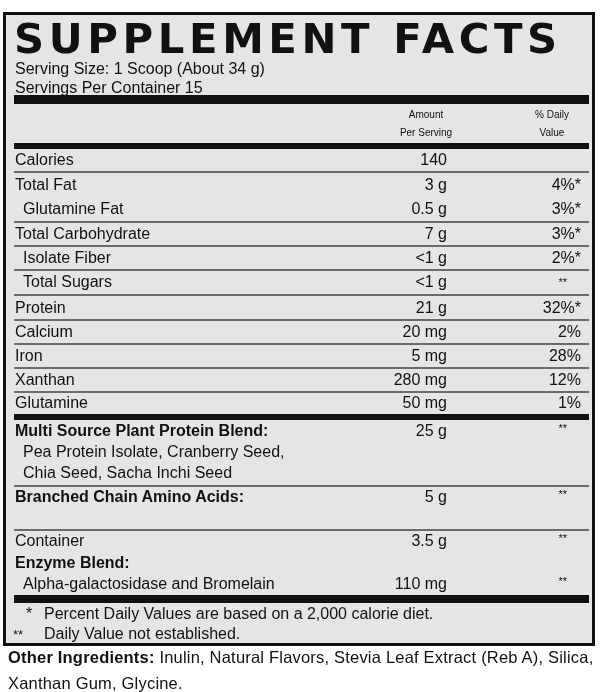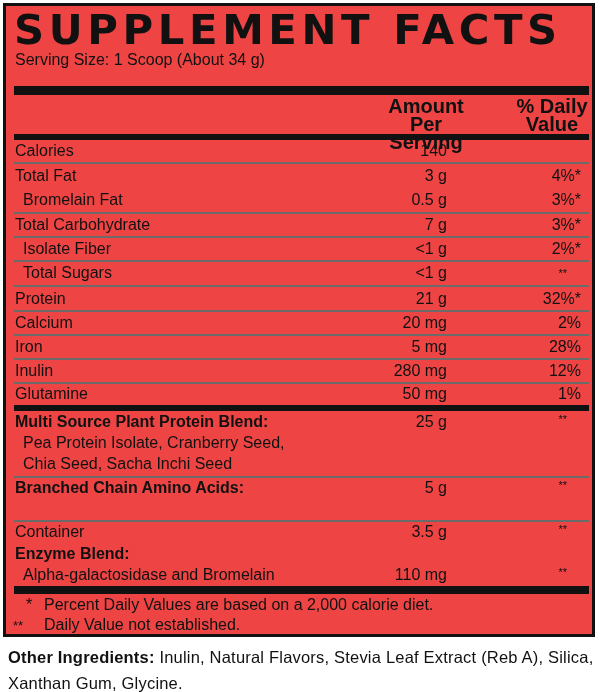--- a/index.html
+++ b/index.html
@@ -1,45 +1,46 @@
 <!DOCTYPE html>
 <html><head>
 <meta charset="utf-8">
 <style>
   html, body { margin:0; padding:0; background:#ffffff; }
   body { width:600px; height:692px; position:relative; overflow:hidden;
          font-family:"Liberation Sans", "DejaVu Sans", sans-serif; color:#111; }
-  .panel { position:absolute; left:3px; top:3px; width:586px; height:628px;
-           border:3px solid #111; background:#ef4444; }
+  .panel { position:absolute; left:3px; top:12px; width:586px; height:628px;
+           border:3px solid #111; background:#e5e5e5; }
   .title { position:absolute; left:8px; top:1px; font-family:"DejaVu Sans", sans-serif;
            font-weight:900; font-size:41px; letter-spacing:4.5px; line-height:46px;
            transform:scaleX(1.02); transform-origin:left; white-space:nowrap; }
   .serving { position:absolute; left:9px; font-size:16px; line-height:19px; white-space:nowrap; }
   .bar { position:absolute; left:8px; right:3px; background:#111; }
-  .hdr { position:absolute; font-weight:bold; font-size:20px; line-height:18px; text-align:center; }
+  .hdr { position:absolute; font-weight:normal; font-size:10px; line-height:18px; text-align:center; }
   .row { position:absolute; left:8px; right:3px; font-size:16px; }
   .row .name { position:absolute; left:1px; white-space:nowrap; }
   .row .name.ind { left:9px; }
   .row .name.b { font-weight:bold; }
   .row .amt { position:absolute; right:142px; text-align:center; white-space:nowrap; }
   .row .dv { position:absolute; right:8px; text-align:right; white-space:nowrap; }
   .row .dv.ss { font-size:11px; right:22px; }
   .row .sub { position:absolute; left:9px; white-space:nowrap; }
   .sep { position:absolute; left:8px; right:3px; height:1.5px; background:#6b6b6b; }
   .foot { position:absolute; left:16px; font-size:16px; line-height:20px; white-space:nowrap; }
   .foot .mk { display:inline-block; width:22px; }
   .other { position:absolute; left:8px; top:644px; width:590px; font-size:16.5px; line-height:26px; letter-spacing:0.2px; }
   .other b { font-weight:bold; }
 </style>
 </head>
 <body>
 
 <div class="panel">
   <div class="title">SUPPLEMENT FACTS</div>
   <div class="serving" style="top:44px">Serving Size: 1 Scoop (About 34 g)</div>
+  <div class="serving" style="top:63px">Servings Per Container 15</div>
 
   <div class="bar" style="top:80px;height:9px"></div>
 
   <div class="hdr" style="left:372px;top:91px;width:96px">
     <div>Amount</div>
     <div>Per Serving</div>
   </div>
   <div class="hdr" style="left:510px;top:91px;width:72px">
     <div>% Daily</div>
     <div>Value</div>
@@ -53,21 +54,21 @@
     <span class="dv"></span>
   </div>
   <div class="sep" style="top:156px"></div>
 
   <div class="row" style="top:158px;height:24px;line-height:24px">
     <span class="name">Total Fat</span>
     <span class="amt">3 g</span>
     <span class="dv">4%*</span>
   </div>
   <div class="row" style="top:182px;height:24px;line-height:24px">
-    <span class="name ind">Bromelain Fat</span>
+    <span class="name ind">Glutamine Fat</span>
     <span class="amt">0.5 g</span>
     <span class="dv">3%*</span>
   </div>
   <div class="sep" style="top:206px"></div>
 
   <div class="row" style="top:207px;height:24px;line-height:24px">
     <span class="name">Total Carbohydrate</span>
     <span class="amt">7 g</span>
     <span class="dv">3%*</span>
   </div>
@@ -102,21 +103,21 @@
   <div class="sep" style="top:328px"></div>
 
   <div class="row" style="top:329px;height:24px;line-height:24px">
     <span class="name">Iron</span>
     <span class="amt">5 mg</span>
     <span class="dv">28%</span>
   </div>
   <div class="sep" style="top:352px"></div>
 
   <div class="row" style="top:353px;height:24px;line-height:24px">
-    <span class="name">Inulin</span>
+    <span class="name">Xanthan</span>
     <span class="amt">280 mg</span>
     <span class="dv">12%</span>
   </div>
   <div class="sep" style="top:376px"></div>
 
   <div class="row" style="top:377px;height:22px;line-height:22px">
     <span class="name">Glutamine</span>
     <span class="amt">50 mg</span>
     <span class="dv">1%</span>
   </div>

